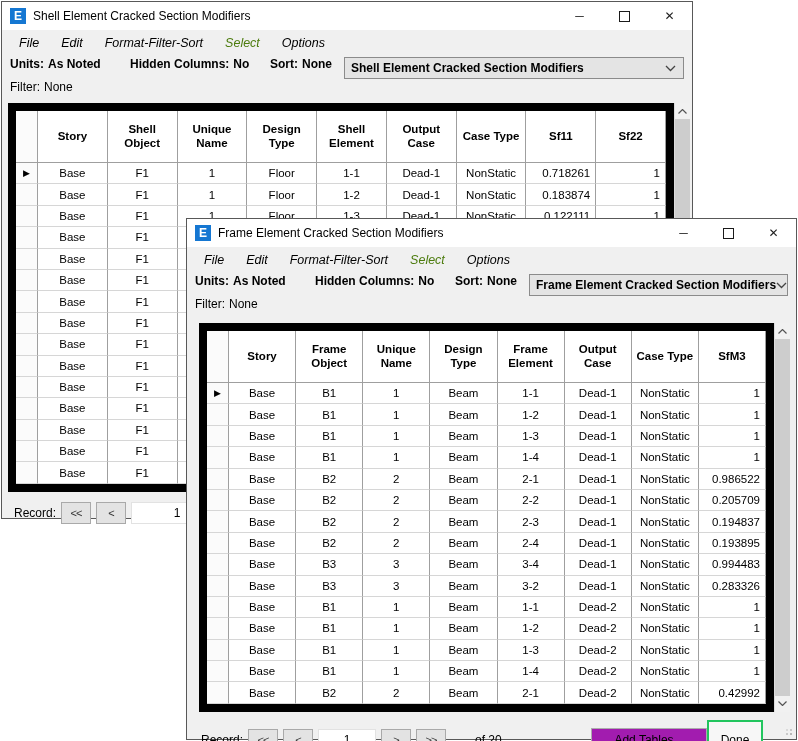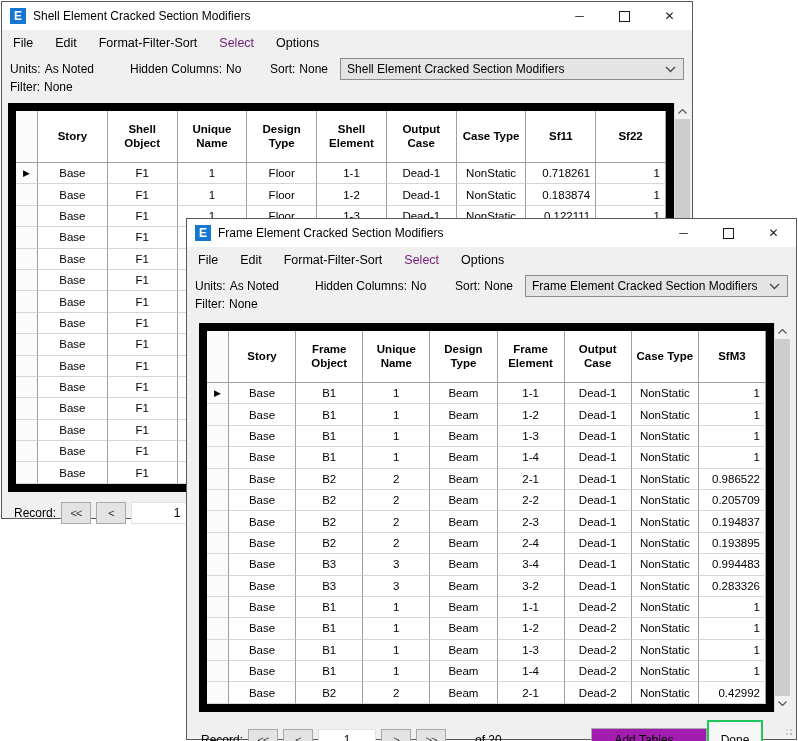--- a/index.html
+++ b/index.html
@@ -10,26 +10,26 @@
   #frame-win{left:186px;top:218px;width:611px;height:522px;}
 
   .titlebar{height:28px;background:#ffffff;display:flex;align-items:center;}
   .app-icon{width:16px;height:16px;margin-left:8px;flex:0 0 16px;background:#1577d2;color:#fff;
             font-weight:bold;font-size:12px;line-height:16px;text-align:center;}
   .title{margin-left:7px;font-size:12px;flex:1;white-space:nowrap;overflow:hidden;}
   .capbtns{display:flex;height:100%;}
   .capbtn{width:45px;display:flex;align-items:center;justify-content:center;font-size:12px;color:#1a1a1a;}
   .maxbox{width:9px;height:9px;border:1px solid #1a1a1a;}
 
-  .menubar{height:26px;display:flex;align-items:center;font-size:12.5px;background:#f0f0f0;}
+  .menubar{height:26px;display:flex;align-items:center;padding-left:6px;font-size:12.5px;background:#f0f0f0;font-style:italic;}
   .menu-item{padding:0 11px;}
-  .menu-item.disabled{color:#701a75;}
+  .menu-item.disabled{color:#4d7c0f;}
 
   .statusbar{padding:1px 8px 3px 8px;font-size:12px;}
-  .statusrow1{display:flex;align-items:center;height:23px;}
+  .statusrow1{display:flex;align-items:flex-start;height:23px;font-weight:bold;}
   .sblock{white-space:nowrap;}
   .sblock .lab{margin-right:4px;}
   .w1{width:120px;}
   .w2{width:140px;}
   .combobox{flex:1;margin-left:12px;height:20px;background:#e4e4e4;border:1px solid #8b8b8b;
             display:flex;align-items:center;font-size:12px;padding-left:6px;white-space:nowrap;overflow:hidden;}
   .combo-chevron{margin-left:auto;margin-right:7px;flex:0 0 auto;}
   .statusrow2{height:17px;display:flex;align-items:flex-start;}
 
   .tablewrap{display:flex;margin:3px 2px 0 6px;}

